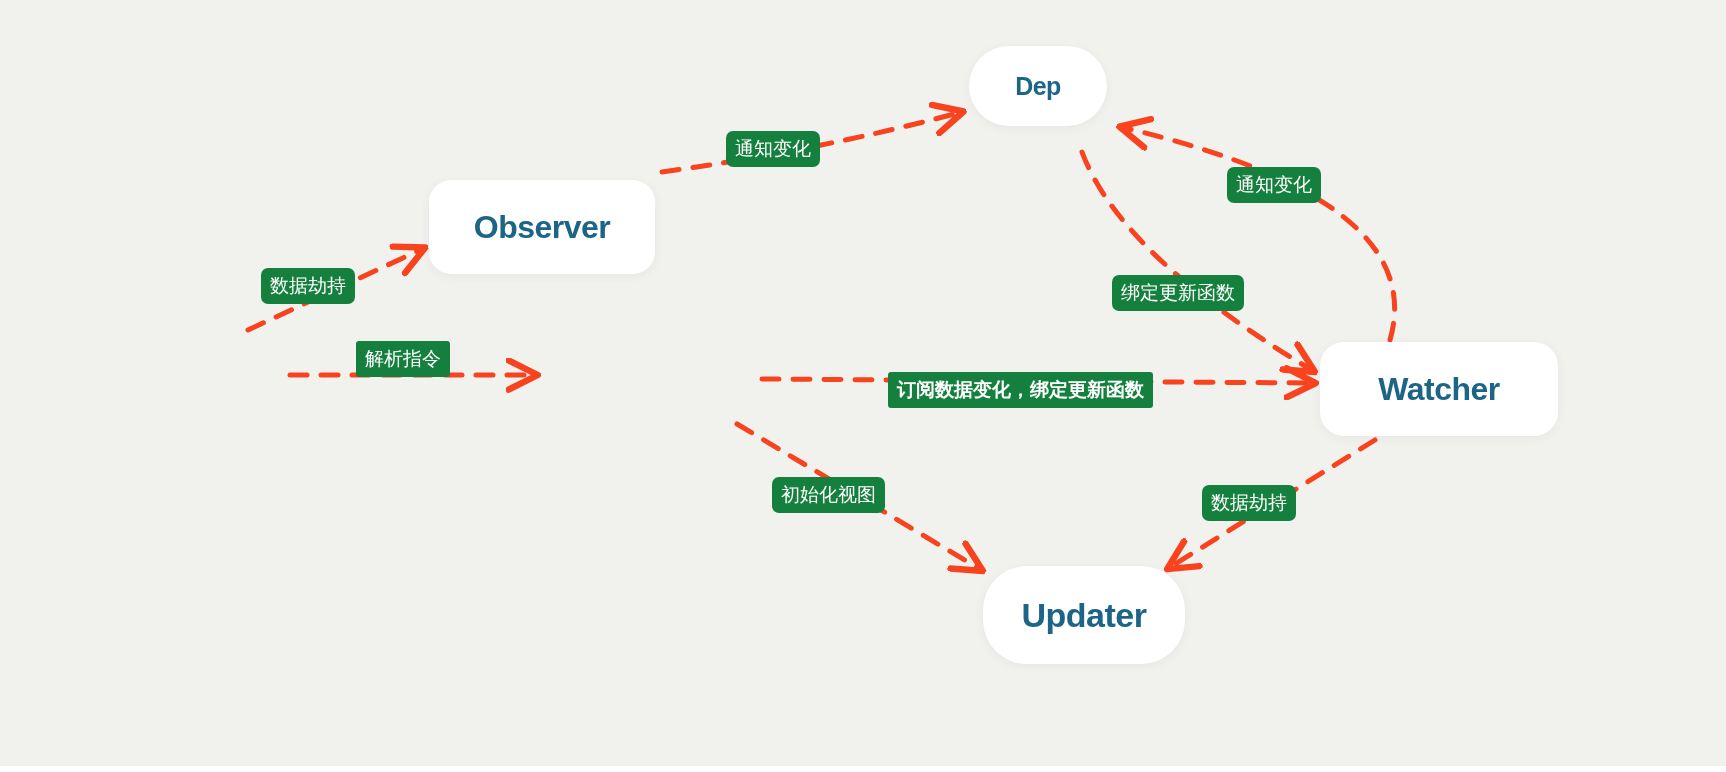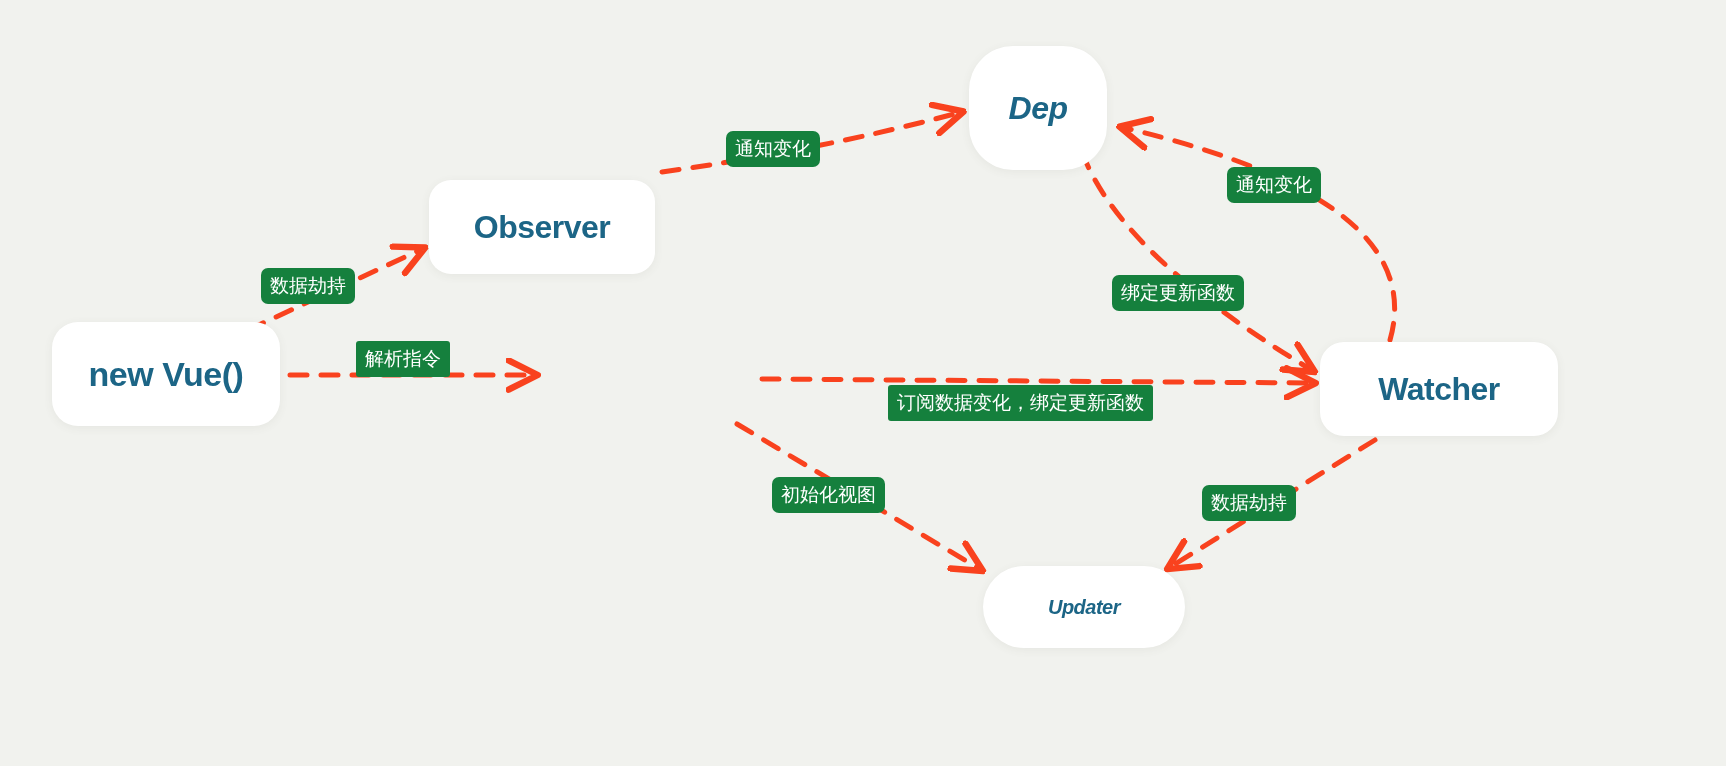--- a/index.html
+++ b/index.html
@@ -80,38 +80,35 @@
       <path d="M 1390,340 Q 1430,200 1125,128"></path>
 
       <path d="M 762,379 L 1310,383"></path>
 
       <path d="M 737,424 L 978,568"></path>
 
       <path d="M 1375,440 L 1172,566"></path>
     </g>
   </svg>
 
-  <div class="node" style="left:52px; top:322px; width:228px; height:104px; border-radius:26px; font-size:34px;">
-    <span>new Vue()</span>
-  </div>
 
   <div class="node" style="left:429px; top:153px; width:226px; height:94px; border-radius:22px; font-size:32px;margin-top:27px;">
     <span>Observer</span>
   </div>
 
 
-  <div class="node" style="left:969px; top:46px; width:138px; height:124px; border-radius:44px; font-size:32px;font-style:italic;">
+  <div class="node" style="left:969px; top:46px; width:138px; height:80px; border-radius:44px; font-size:25px;">
     <span>Dep</span>
   </div>
 
   <div class="node" style="left:1320px; top:342px; width:238px; height:94px; border-radius:24px; font-size:32px;">
     <span>Watcher</span>
   </div>
 
-  <div class="node" style="left:983px; top:566px; width:202px; height:82px; border-radius:44px; font-size:20px;font-style:italic;">
+  <div class="node" style="left:983px; top:566px; width:202px; height:98px; border-radius:44px; font-size:34px;">
     <span>Updater</span>
   </div>
 
   <div class="lbl" style="left:261px; top:268px;">
     <span>数据劫持</span>
   </div>
 
   <div class="lbl sq" style="left:356px; top:341px;">
     <span>解析指令</span>
   </div>
@@ -121,21 +118,21 @@
   </div>
 
   <div class="lbl" style="left:1112px; top:275px;">
     <span>绑定更新函数</span>
   </div>
 
   <div class="lbl" style="left:1227px; top:167px;">
     <span>通知变化</span>
   </div>
 
-  <div class="lbl sq" style="left:888px; top:385px;">
+  <div class="lbl sq" style="left:888px; top:372px;font-weight:bold;">
     <span>订阅数据变化，绑定更新函数</span>
   </div>
 
   <div class="lbl" style="left:772px; top:477px;">
     <span>初始化视图</span>
   </div>
 
   <div class="lbl" style="left:1202px; top:485px;">
     <span>数据劫持</span>
   </div>

